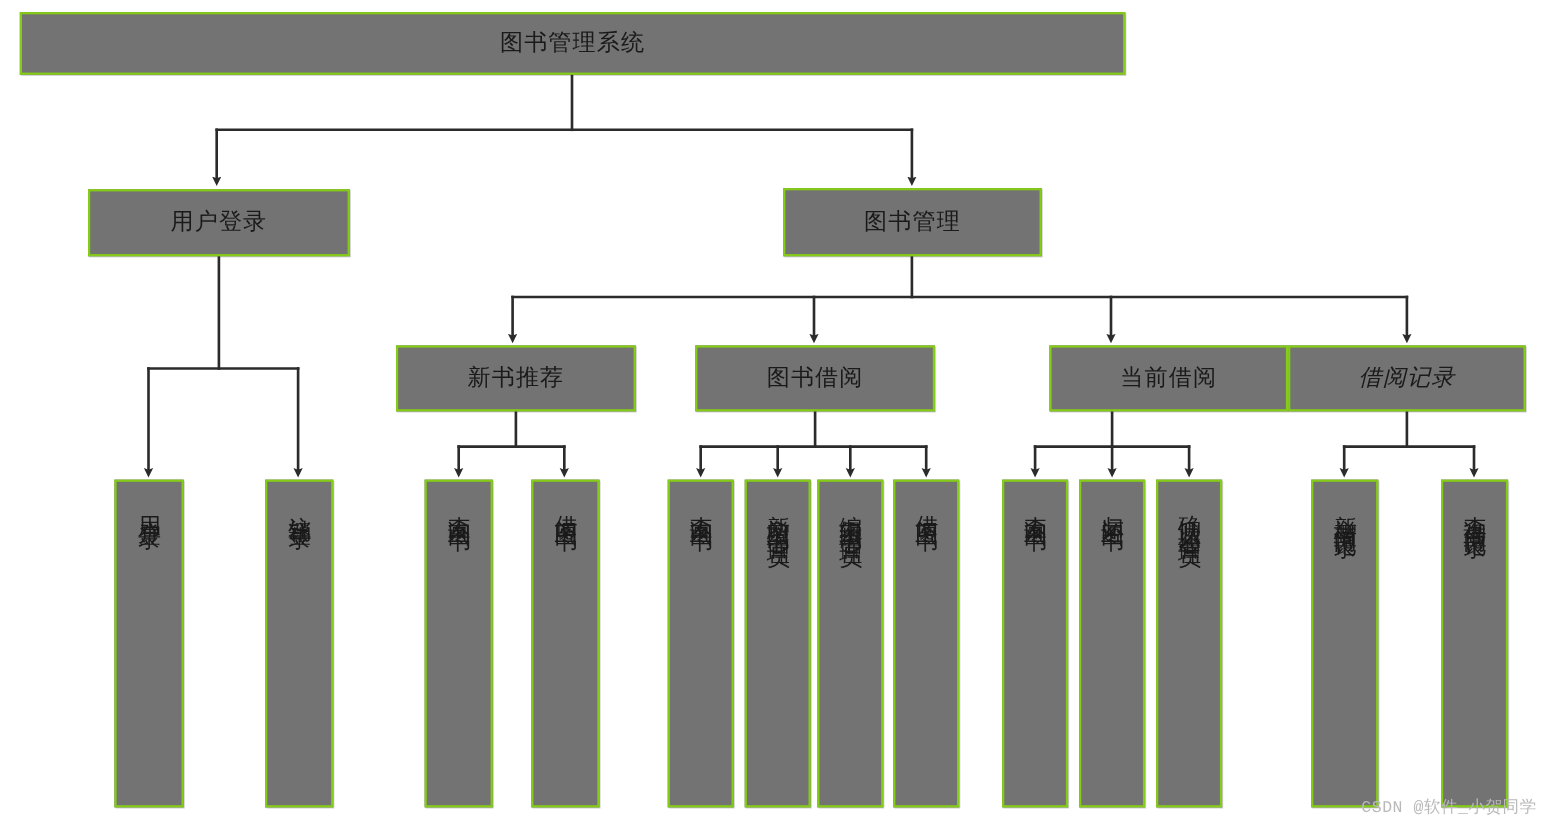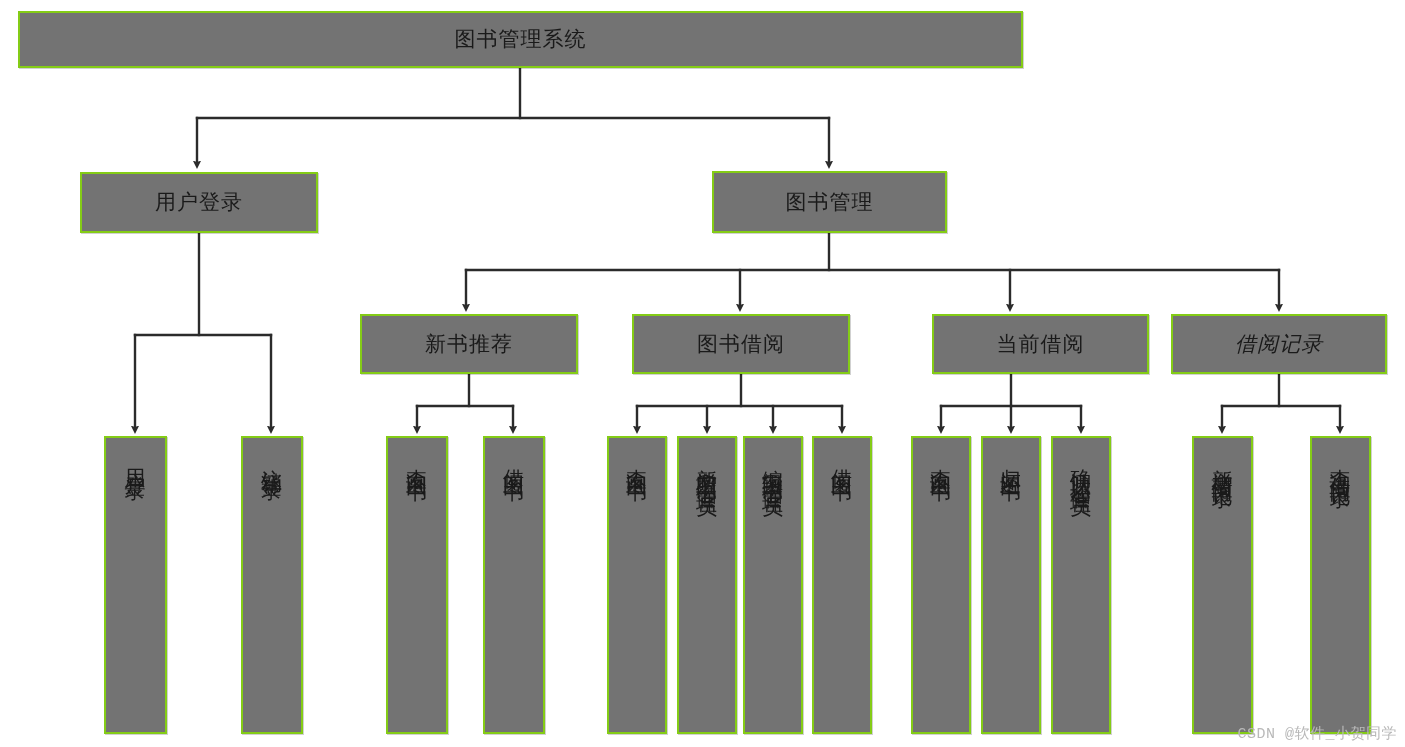--- a/index.html
+++ b/index.html
@@ -132,21 +132,21 @@
   <div class="node" style="left:712px; top:171px; width:235px; height:62px;">
     <span class="label">图书管理</span>
   </div>
 
   <div class="node" style="left:360px; top:314px; width:218px; height:60px;">
     <span class="label">新书推荐</span>
   </div>
   <div class="node" style="left:632px; top:314px; width:218px; height:60px;">
     <span class="label">图书借阅</span>
   </div>
-  <div class="node" style="left:932px; top:314px; width:217px; height:60px;">
+  <div class="node" style="left:954px; top:314px; width:217px; height:60px;">
     <span class="label">当前借阅</span>
   </div>
   <div class="node" style="left:1171px; top:314px; width:216px; height:60px;font-style:italic;">
     <span class="label">借阅记录</span>
   </div>
 
   <div class="node vertical" style="left:104px; top:436px; width:63px; height:298px;">
     <span class="label">用户登录</span>
   </div>
   <div class="node vertical" style="left:241px; top:436px; width:62px; height:298px;">

